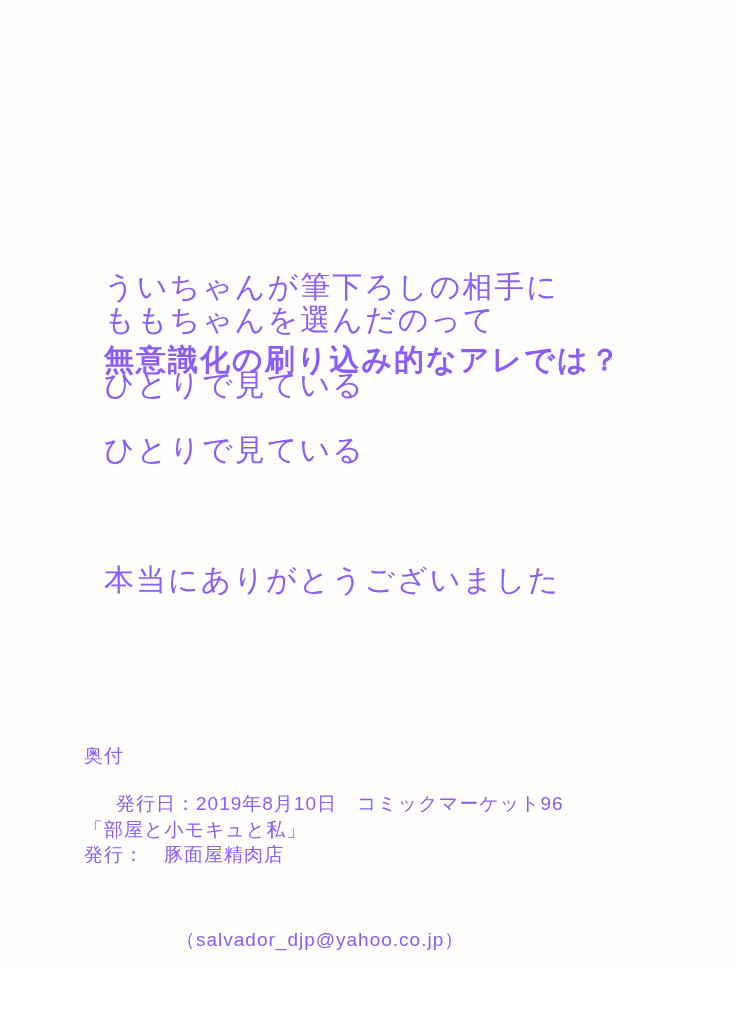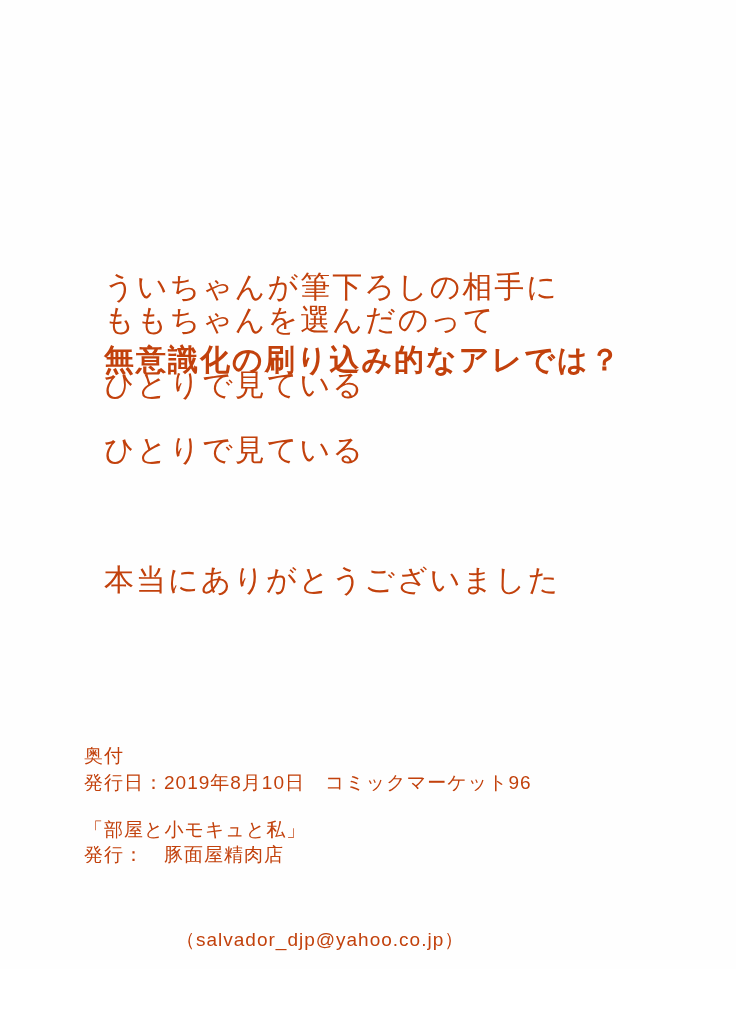--- a/index.html
+++ b/index.html
@@ -7,21 +7,21 @@
     padding: 0;
     background: #ffffff;
   }
   .page {
     position: relative;
     width: 736px;
     height: 969px;
     background: #fefefe;
     overflow: hidden;
     font-family: "Liberation Sans", "DejaVu Sans", sans-serif;
-    color: #c2410c;
+    color: #8b5cf6;
   }
   .line {
     position: absolute;
     white-space: nowrap;
     line-height: 1.1;
   }
   .afterword-line {
     left: 104px;
     font-size: 30px;
     letter-spacing: 2px;
@@ -34,21 +34,21 @@
     font-weight: 400;
   }
   .aw-1 { top: 270px; }
   .aw-2 { top: 303px; }
   .aw-3 { top: 343px; font-weight: bold; }
   .aw-4 { top: 368px; }
   .aw-5 { top: 433px; }
   .aw-6 { top: 563px; }
   .co-heading { top: 746px; }
   .co-title   { top: 794px; margin-top: 26px; }
-  .co-date    { top: 773px; }
+  .co-date    { top: 794px; margin-left: 32px; }
   .co-pub     { top: 845px; }
   .co-author  { top: 868px; }
   .co-email   { top: 930px; left: 176px; }
 </style>
 </head>
 <body>
 
 <div class="page">
 
   <div class="line afterword-line aw-1">ういちゃんが筆下ろしの相手に</div>

